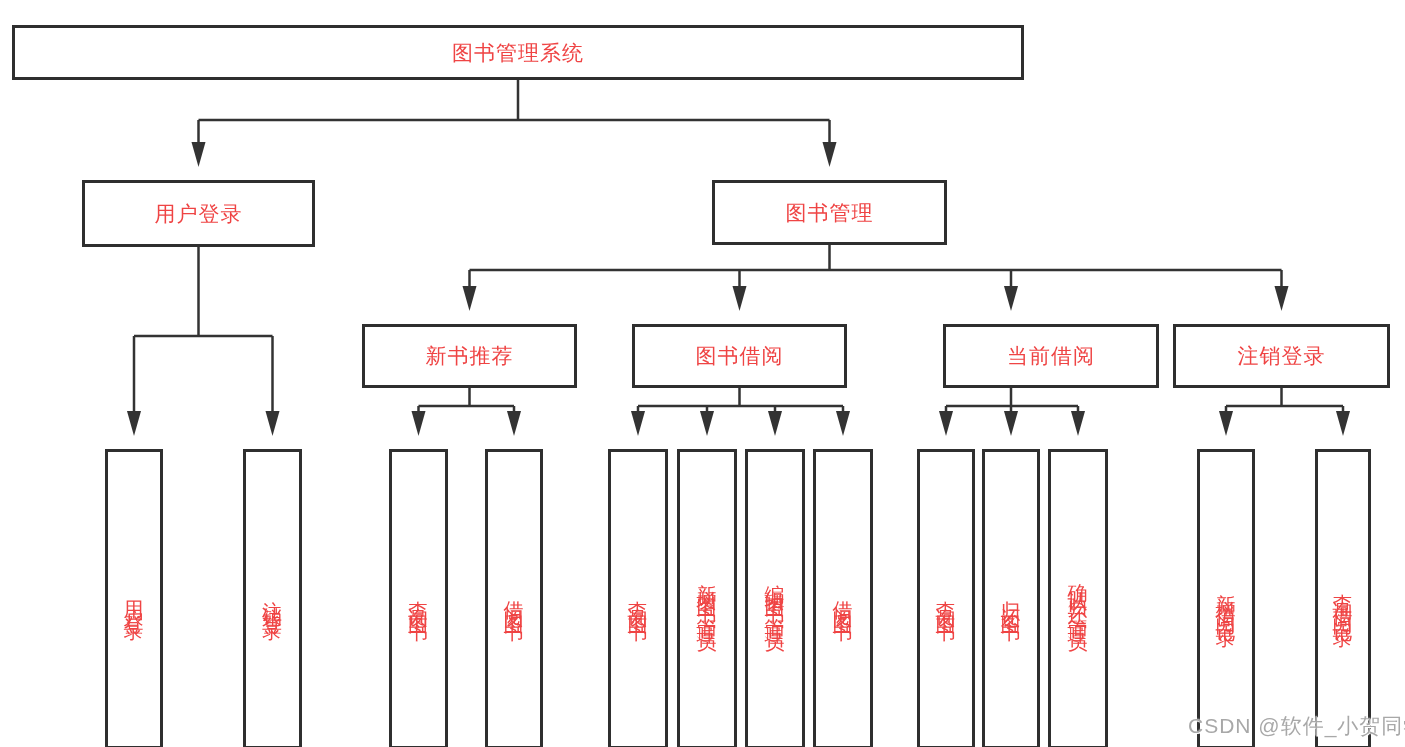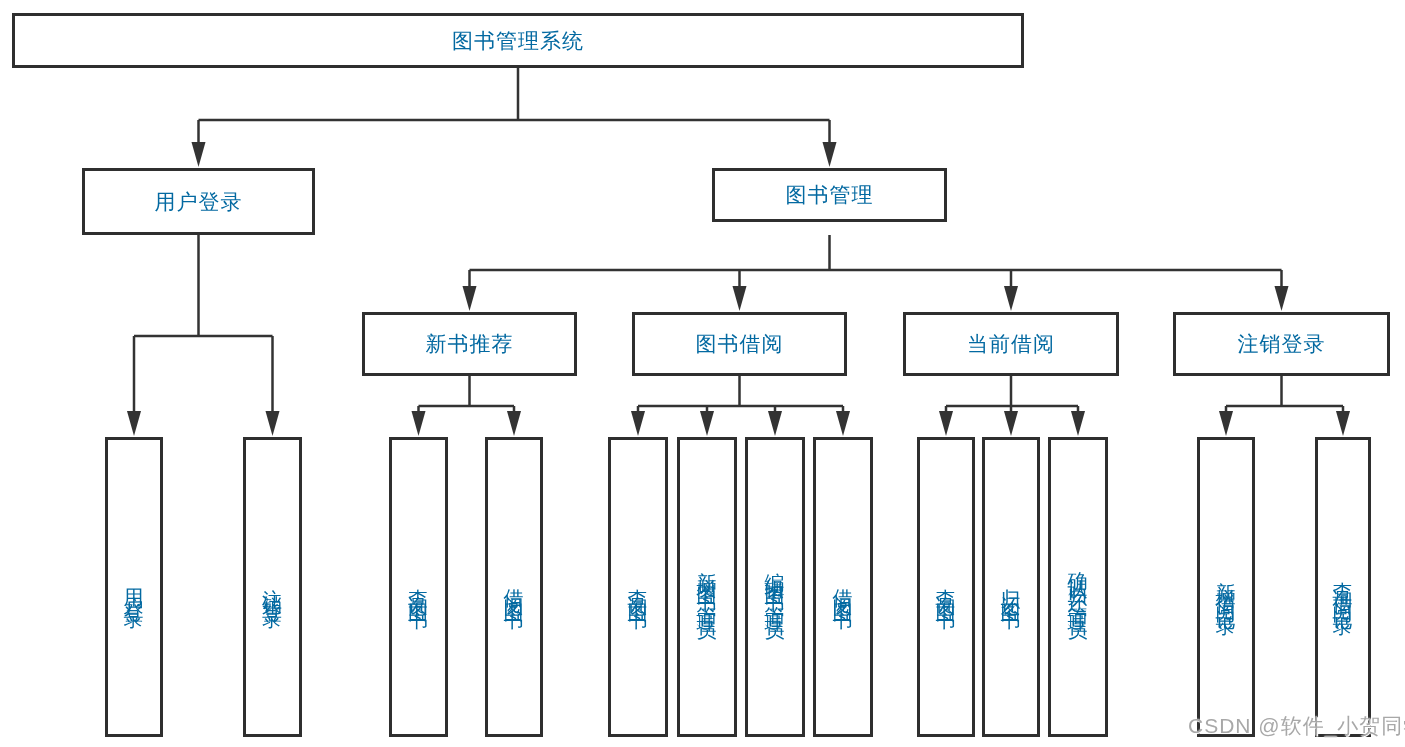--- a/index.html
+++ b/index.html
@@ -10,24 +10,25 @@
     font-family:"Liberation Sans","DejaVu Sans",sans-serif;
     overflow:hidden;
   }
   #connectors{position:absolute;left:0;top:0;width:1405px;height:747px;}
   .node{
     position:absolute;
     box-sizing:border-box;
     background:#ffffff;
     border:3px solid #2f2f2f;
     display:flex;align-items:center;justify-content:center;
-    color:#0369a1;
+    color:#ef4444;
     font-size:21px;
     letter-spacing:1px;
     white-space:nowrap;
+    margin-top:12px;
   }
   .leaf{
     writing-mode:vertical-rl;
     text-orientation:mixed;
     font-size:20px;
     letter-spacing:7px;
     line-height:1;
     padding:6px 0;
     white-space:normal;
   }
@@ -91,25 +92,25 @@
         <line x1="1226" y1="406" x2="1226" y2="418" stroke="#333333" stroke-width="2.5"></line>
         <polygon points="1226,436 1219,411 1233,411" fill="#333333"></polygon>
         <line x1="1343" y1="406" x2="1343" y2="418" stroke="#333333" stroke-width="2.5"></line>
         <polygon points="1343,436 1336,411 1350,411" fill="#333333"></polygon>
       </g>
   </svg>
 
   <div class="node" style="left:12px;top:13px;width:1012px;height:55px;">图书管理系统</div>
 
   <div class="node" style="left:82px;top:168px;width:233px;height:67px;">用户登录</div>
-  <div class="node" style="left:712px;top:168px;width:235px;height:54px;">图书管理</div>
+  <div class="node" style="left:712px;top:168px;width:235px;height:65px;">图书管理</div>
 
   <div class="node" style="left:362px;top:312px;width:215px;height:64px;">新书推荐</div>
   <div class="node" style="left:632px;top:312px;width:215px;height:64px;">图书借阅</div>
-  <div class="node" style="left:903px;top:312px;width:216px;height:64px;">当前借阅</div>
+  <div class="node" style="left:943px;top:312px;width:216px;height:64px;">当前借阅</div>
   <div class="node" style="left:1173px;top:312px;width:217px;height:64px;">注销登录</div>
 
   <div class="node leaf" style="left:105px;top:437px;width:58px;height:300px;">用户登录</div>
   <div class="node leaf" style="left:243px;top:437px;width:59px;height:300px;">注销登录</div>
 
   <div class="node leaf" style="left:389px;top:437px;width:59px;height:300px;">查询图书</div>
   <div class="node leaf" style="left:485px;top:437px;width:58px;height:300px;">借阅图书</div>
 
   <div class="node leaf" style="left:608px;top:437px;width:60px;height:300px;">查询图书</div>
   <div class="node leaf" style="left:677px;top:437px;width:60px;height:300px;">新增图书（管理员）</div>

